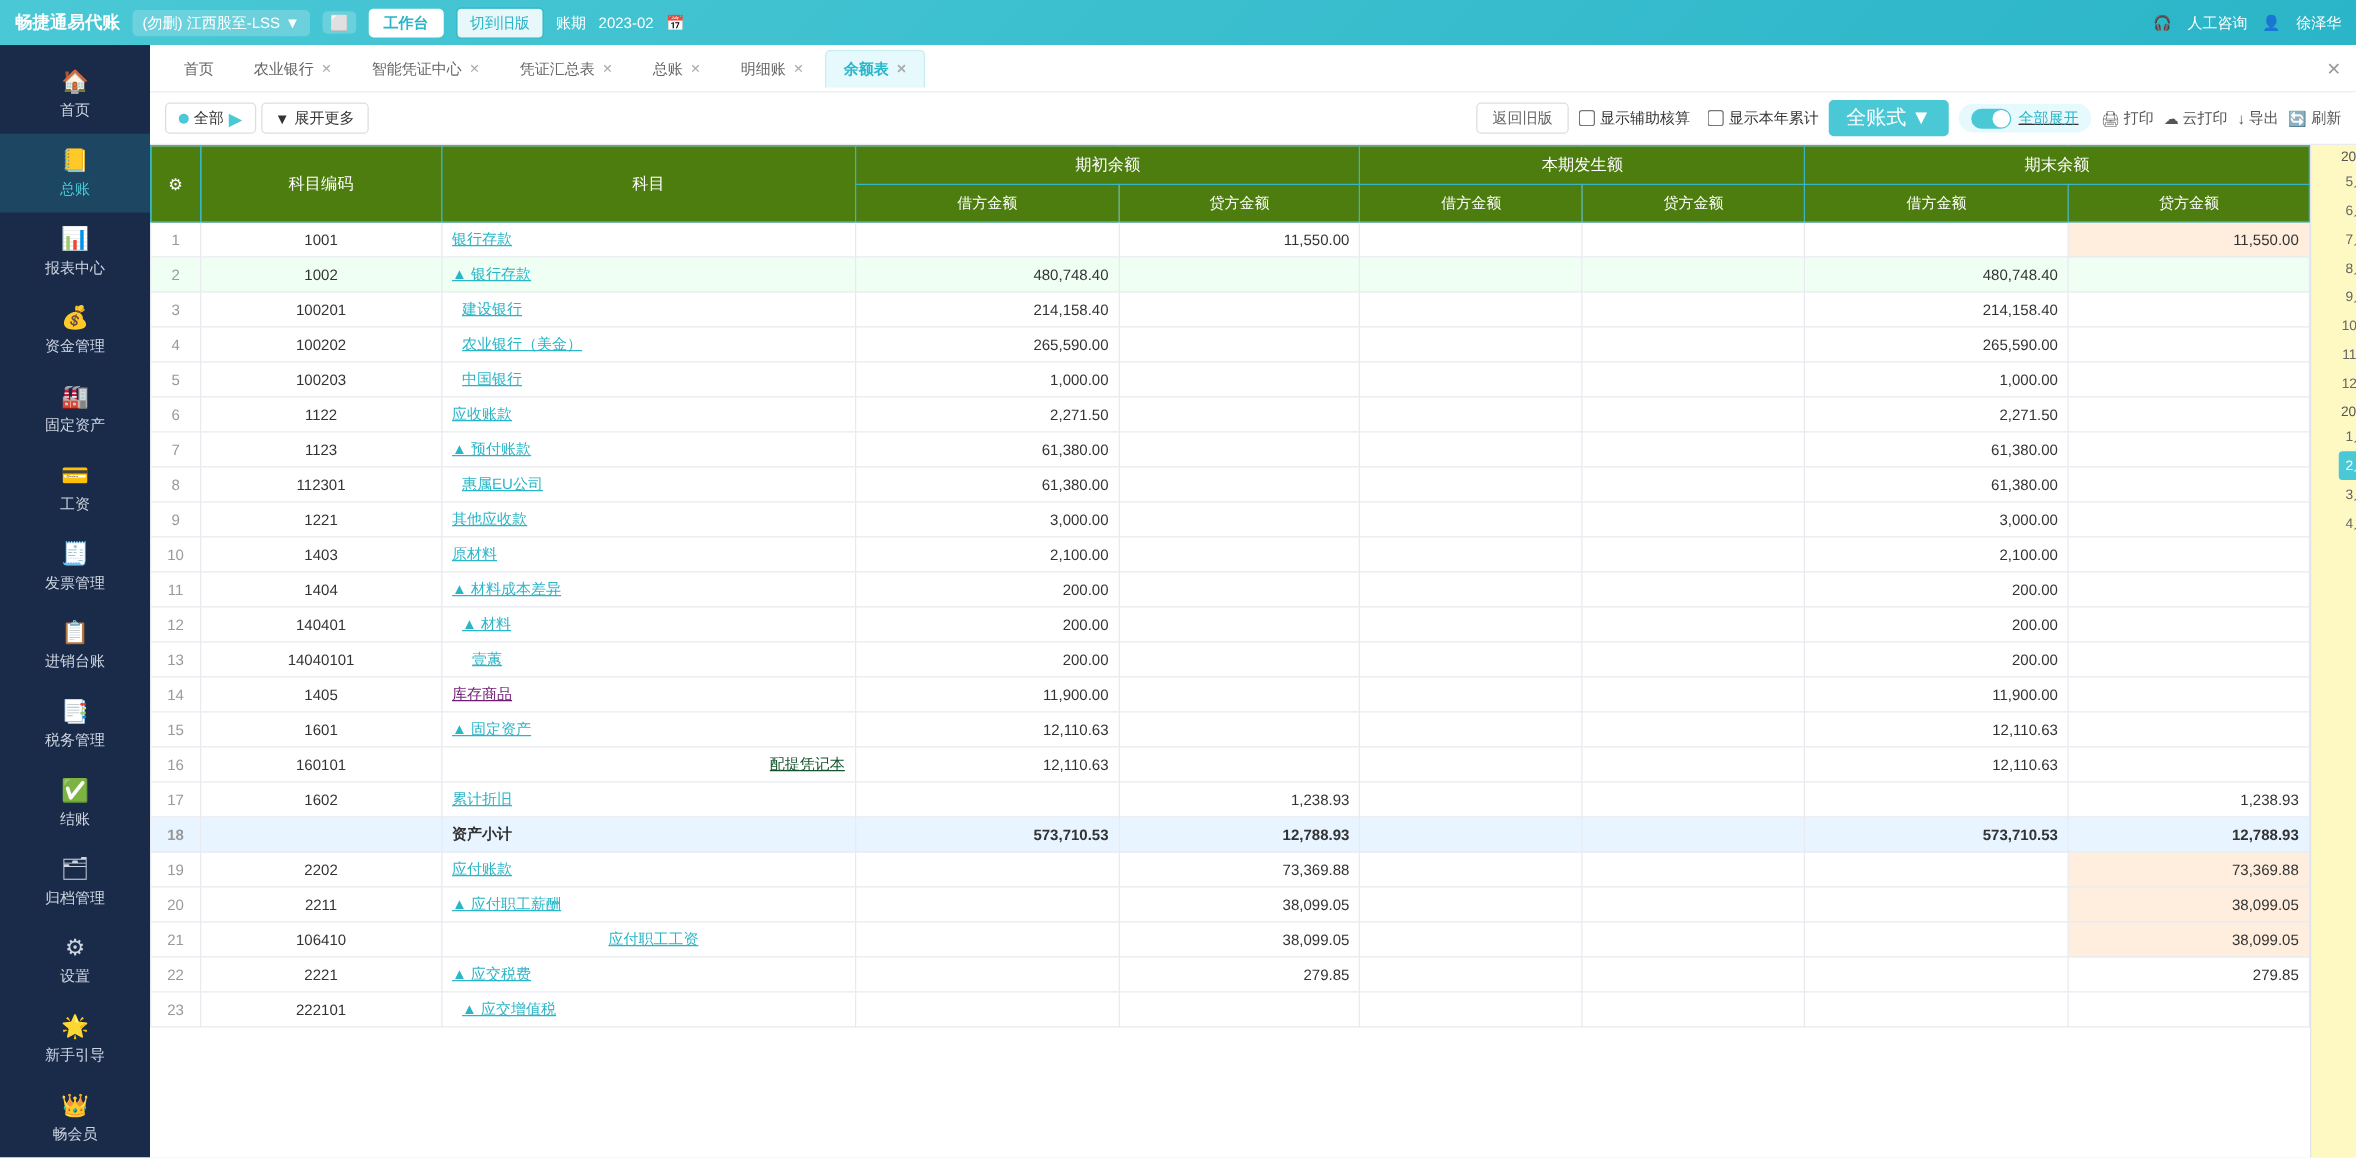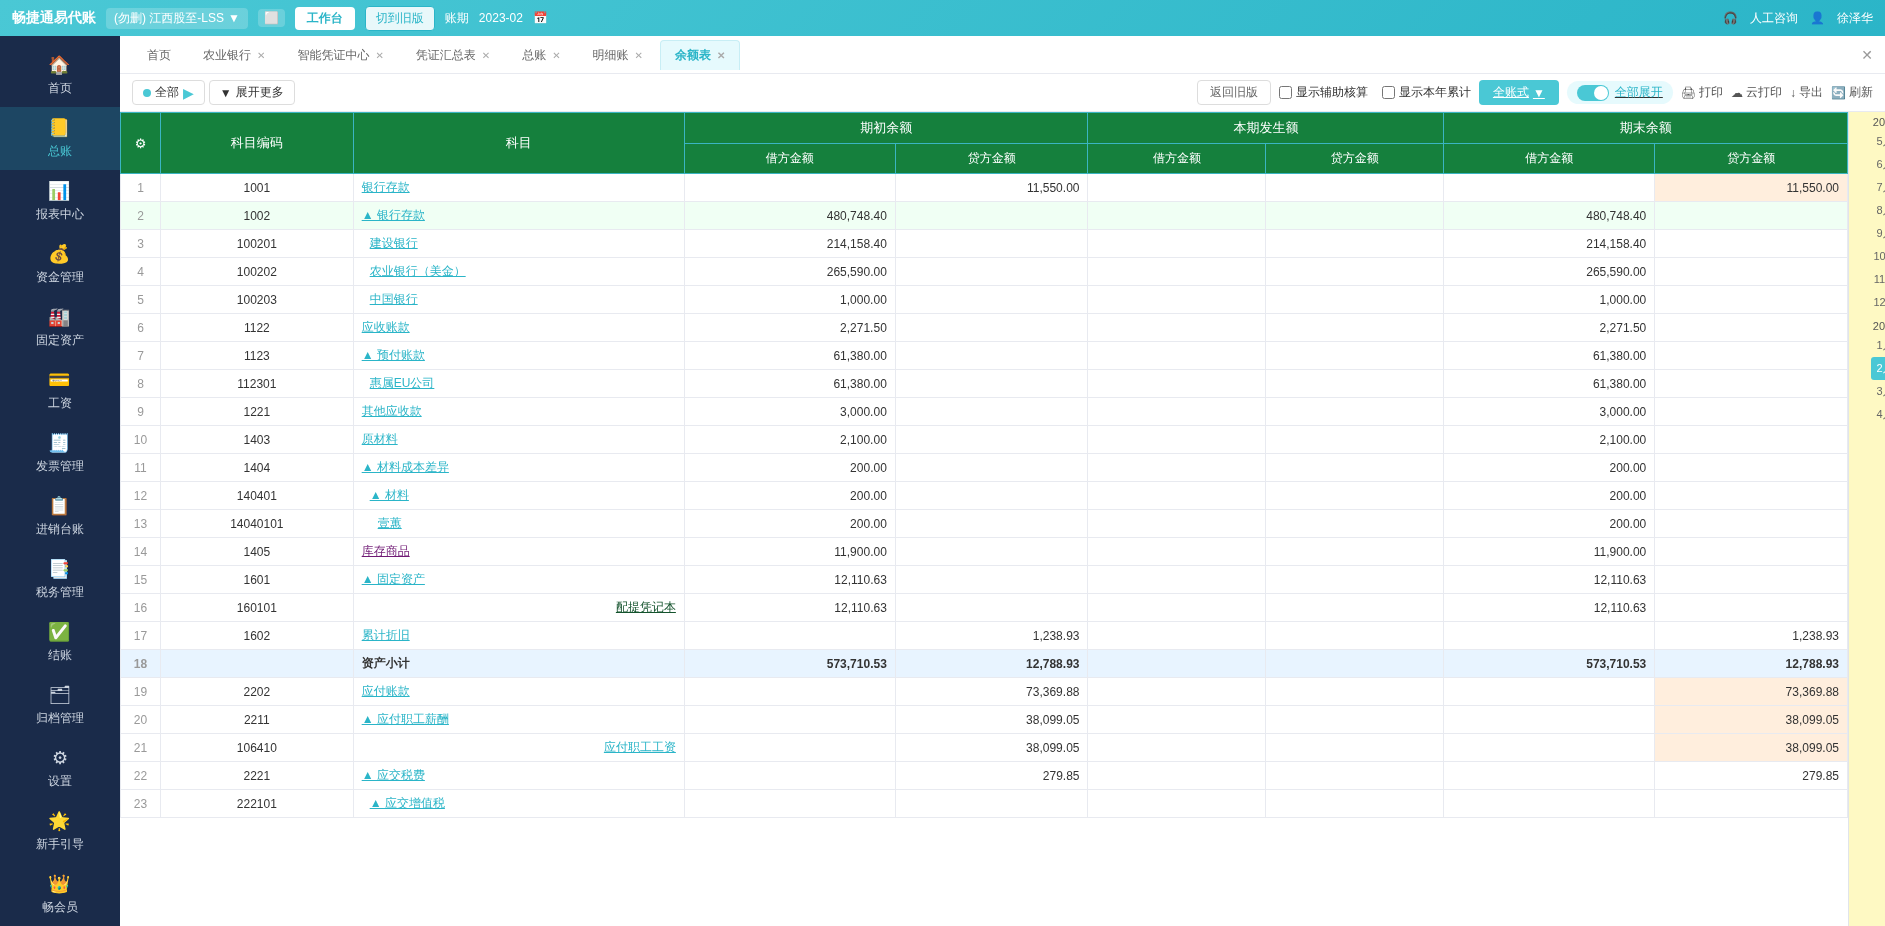--- a/index.html
+++ b/index.html
@@ -74,31 +74,31 @@
     }
     .toolbar .spacer { flex: 1; }
     .toolbar .btn-return {
       background: #fff; border: 1px solid #ddd; border-radius: 4px;
       padding: 3px 12px; cursor: pointer; font-size: 12px; color: #666;
     }
     .toolbar .checkbox-group { display: flex; align-items: center; gap: 14px; }
     .toolbar .cb-item { display: flex; align-items: center; gap: 4px; font-size: 12px; cursor: pointer; }
     .toolbar .btn-style {
       background: #4ac8d5; color: #fff; border: none; border-radius: 4px;
-      padding: 4px 14px; cursor: pointer; font-size: 12px; display: flex; align-items: center; gap: 4px; text-decoration: underline;
+      padding: 4px 14px; cursor: pointer; font-size: 16px; display: flex; align-items: center; gap: 4px;
     }
     .toolbar .toggle-group { display: flex; align-items: center; gap: 6px; background: #e6fafd; border-radius: 20px; padding: 3px 10px; text-decoration: underline; }
     .toolbar .toggle-label { font-size: 12px; color: #2bb5c8; }
     .toolbar .action-btn { background: none; border: none; cursor: pointer; font-size: 12px; color: #555; display: flex; align-items: center; gap: 3px; }
 
     
     .table-container { flex: 1; overflow: auto; background: #fff; margin: 0; }
     table { width: 100%; border-collapse: collapse; font-size: 12px; }
     thead tr th {
-      background: #15803d; color: #fff; text-align: center;
+      background: #4d7c0f; color: #fff; text-align: center;
       padding: 6px 8px; border: 1px solid #3ab5c2; font-weight: normal; white-space: nowrap;
     }
     thead tr:first-child th { font-size: 13px; }
     tbody tr td {
       border: 1px solid #e8eaf0; padding: 5px 8px; text-align: center;
       white-space: nowrap; color: #333;
     }
     tbody tr.row-highlight-green td { background: #f0fff4; }
     tbody tr.row-subtotal td { background: #e8f4ff; font-weight: bold; }
 
@@ -525,21 +525,21 @@
                 <td style="text-align:right;padding-right:8px;"></td>
                 <td style="text-align:right;padding-right:8px;">38,099.05</td>
                 <td style="text-align:right;padding-right:8px;"></td>
                 <td style="text-align:right;padding-right:8px;"></td>
                 <td style="text-align:right;padding-right:8px;"></td>
                 <td style="text-align:right;padding-right:8px;background:#ffeedd;">38,099.05</td>
               </tr>
               <tr>
                 <td style="text-align:center;color:#999;">21</td>
                 <td style="text-align:center;">106410</td>
-                <td style="text-align:right;padding-left:16px;color:#2bb5c8;text-decoration:underline;cursor:pointer;">应付职工工资</td>
+                <td style="text-align:center;padding-left:16px;color:#2bb5c8;text-decoration:underline;cursor:pointer;">应付职工工资</td>
                 <td style="text-align:right;padding-right:8px;"></td>
                 <td style="text-align:right;padding-right:8px;">38,099.05</td>
                 <td style="text-align:right;padding-right:8px;"></td>
                 <td style="text-align:right;padding-right:8px;"></td>
                 <td style="text-align:right;padding-right:8px;"></td>
                 <td style="text-align:right;padding-right:8px;background:#ffeedd;">38,099.05</td>
               </tr>
               <tr>
                 <td style="text-align:center;color:#999;">22</td>
                 <td style="text-align:center;">2221</td>

